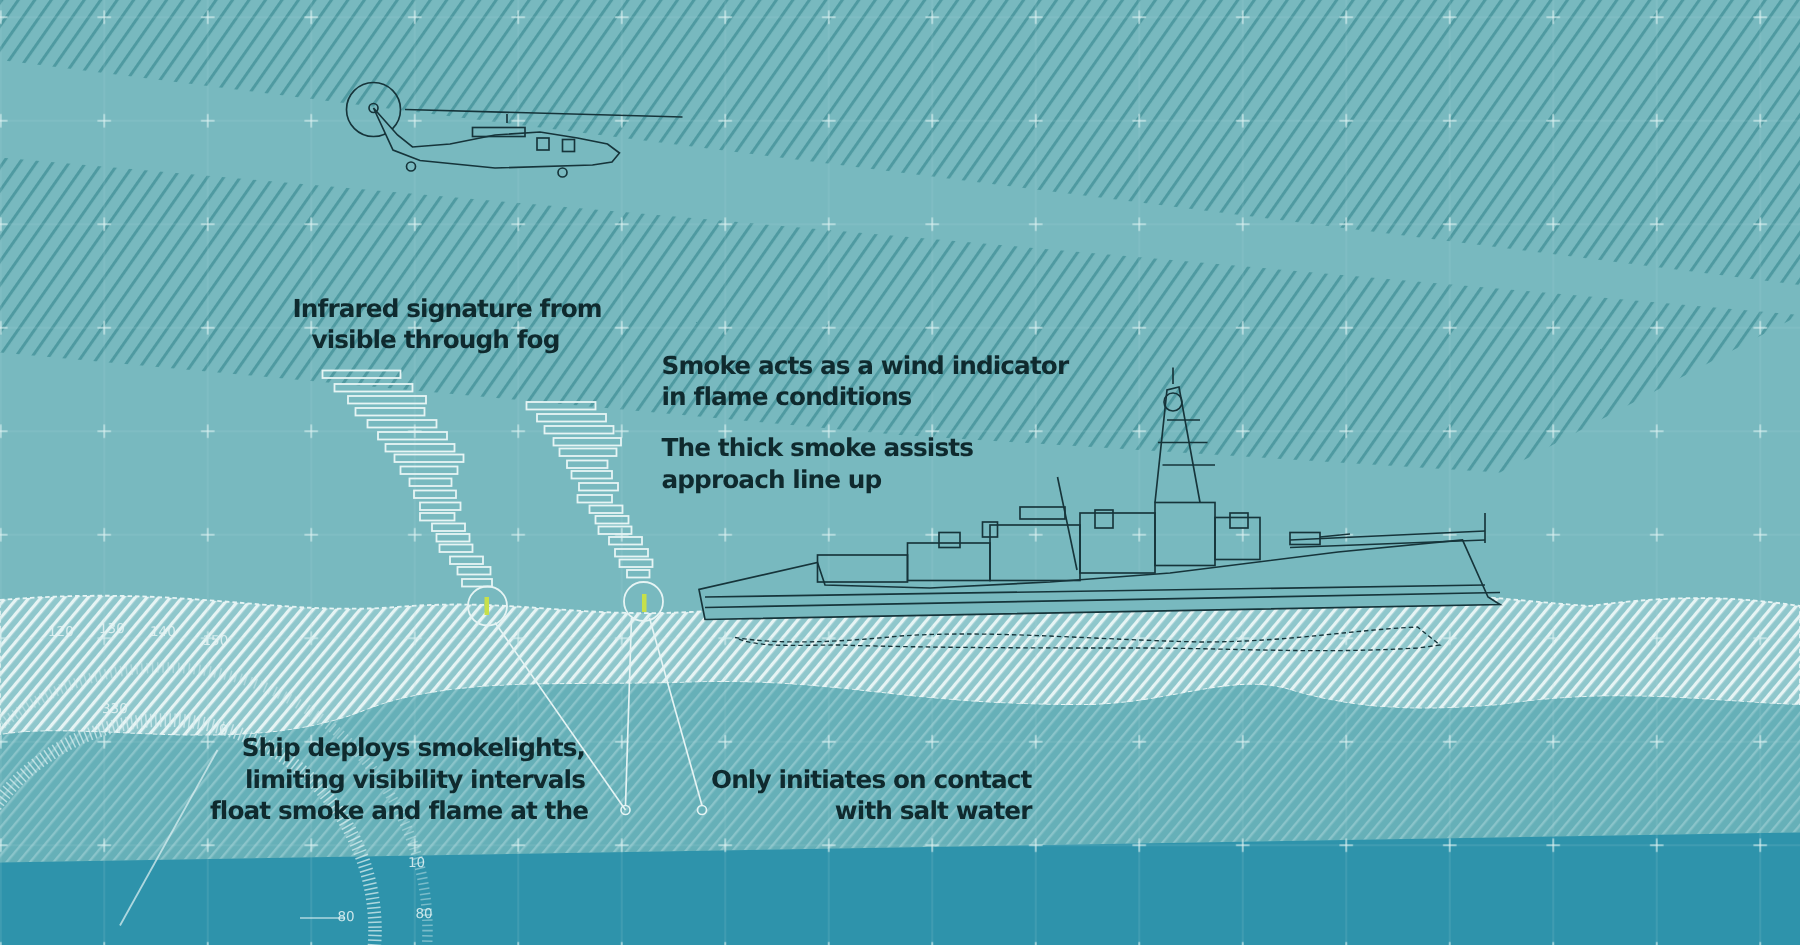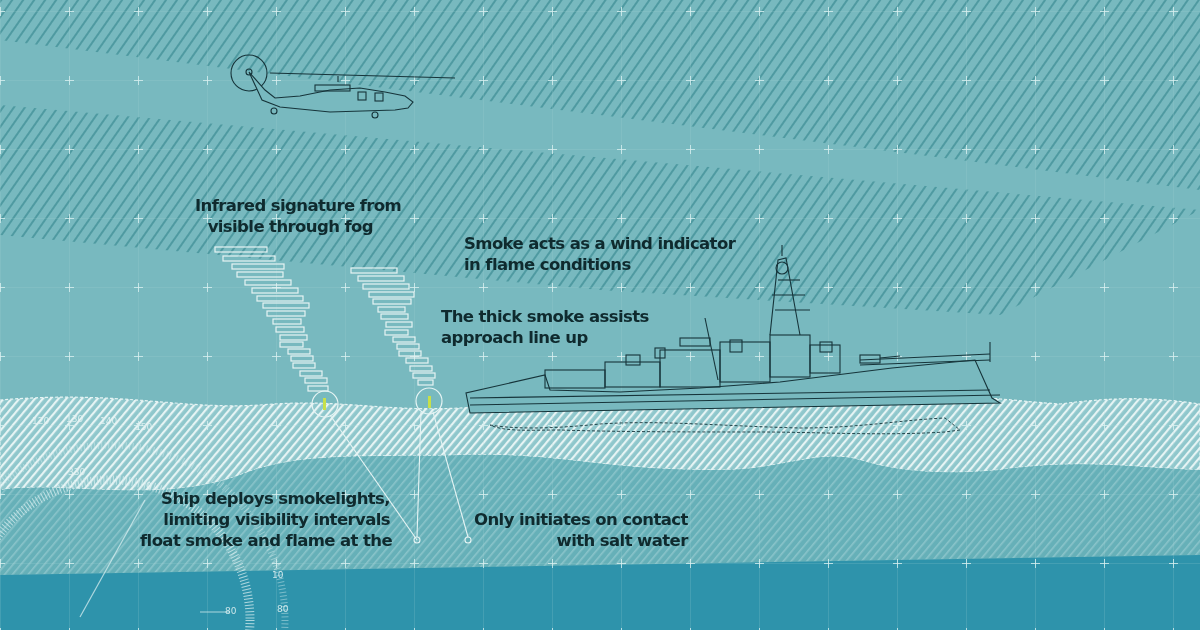--- a/index.html
+++ b/index.html
@@ -168,26 +168,26 @@
     <line x1="880" y1="358" x2="900" y2="356"></line>
     <path d="M490,425 C520,430 560,428 600,424 C660,420 720,426 800,428 C860,428 900,420 945,418 L960,430 L945,432 C880,436 820,432 760,432 C700,432 620,432 560,430 C530,430 505,432 490,425 Z" stroke-dasharray="3,2" stroke-width="0.9"></path>
   </g>
 </svg>
 
 <div class="label right" style="left:195px; top:176px; width:178px;margin-top:19px;">
   <div>Infrared signature from</div>
   <div>visible through fog</div>
 </div>
 
-<div class="label" style="left:464px; top:233px;">
+<div class="label" style="left:441px; top:233px;">
   <div>Smoke acts as a wind indicator</div>
   <div>in flame conditions</div>
 </div>
 
-<div class="label" style="left:441px; top:306px;">
+<div class="label" style="left:441px; top:288px;">
   <div>The thick smoke assists</div>
   <div>approach line up</div>
 </div>
 
 <div class="label right" style="left:140px; top:488px; width:250px;">
   <div>Ship deploys smokelights,</div>
   <div>limiting visibility intervals</div>
   <div>float smoke and flame at the</div>
 </div>
 

